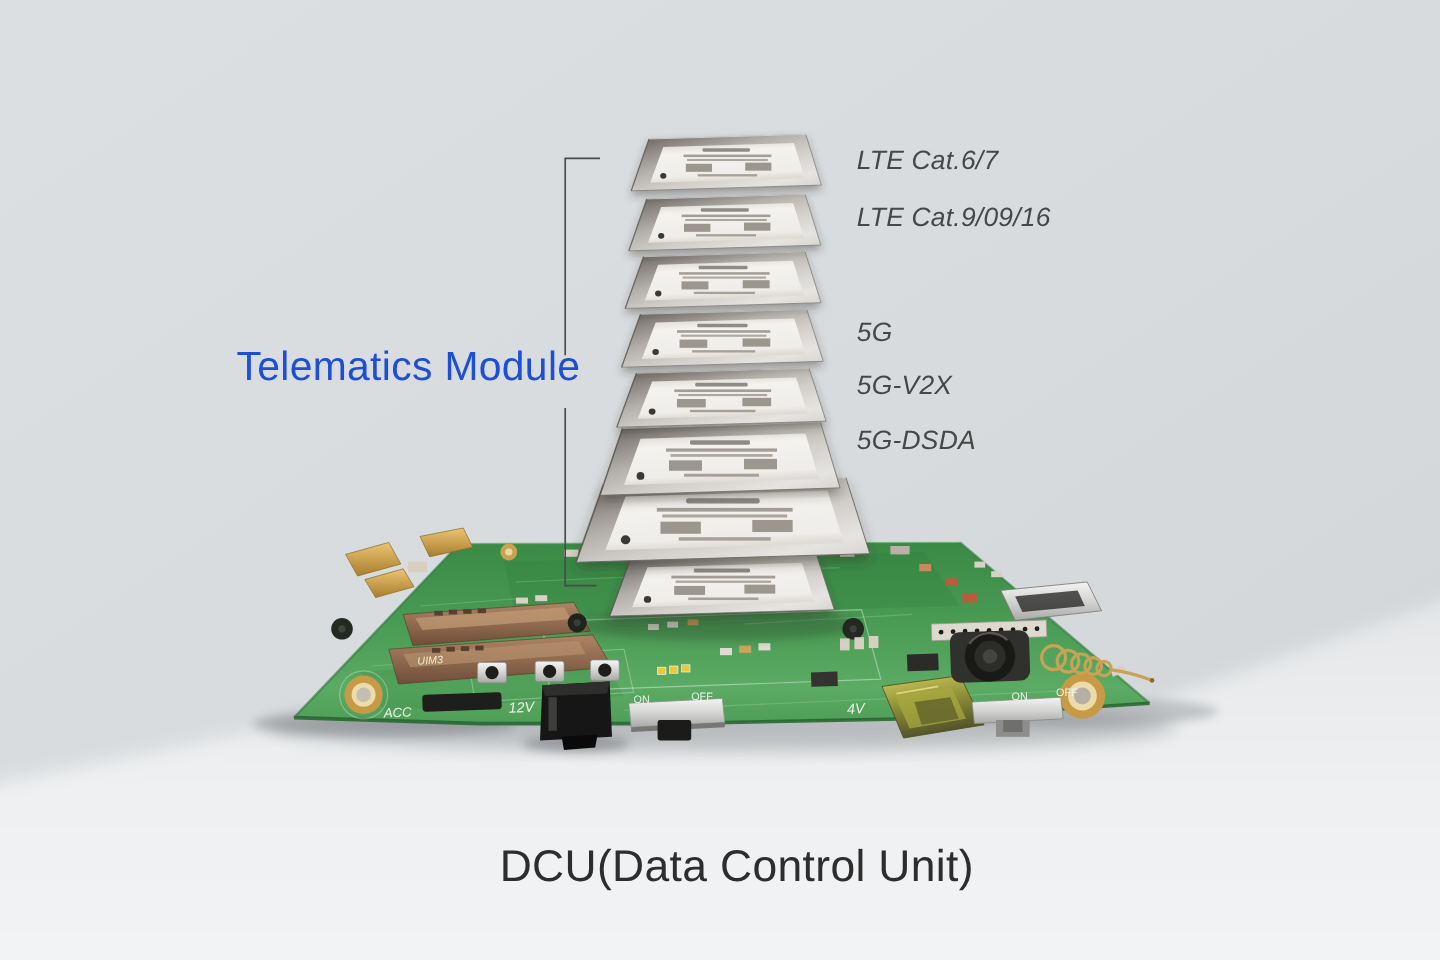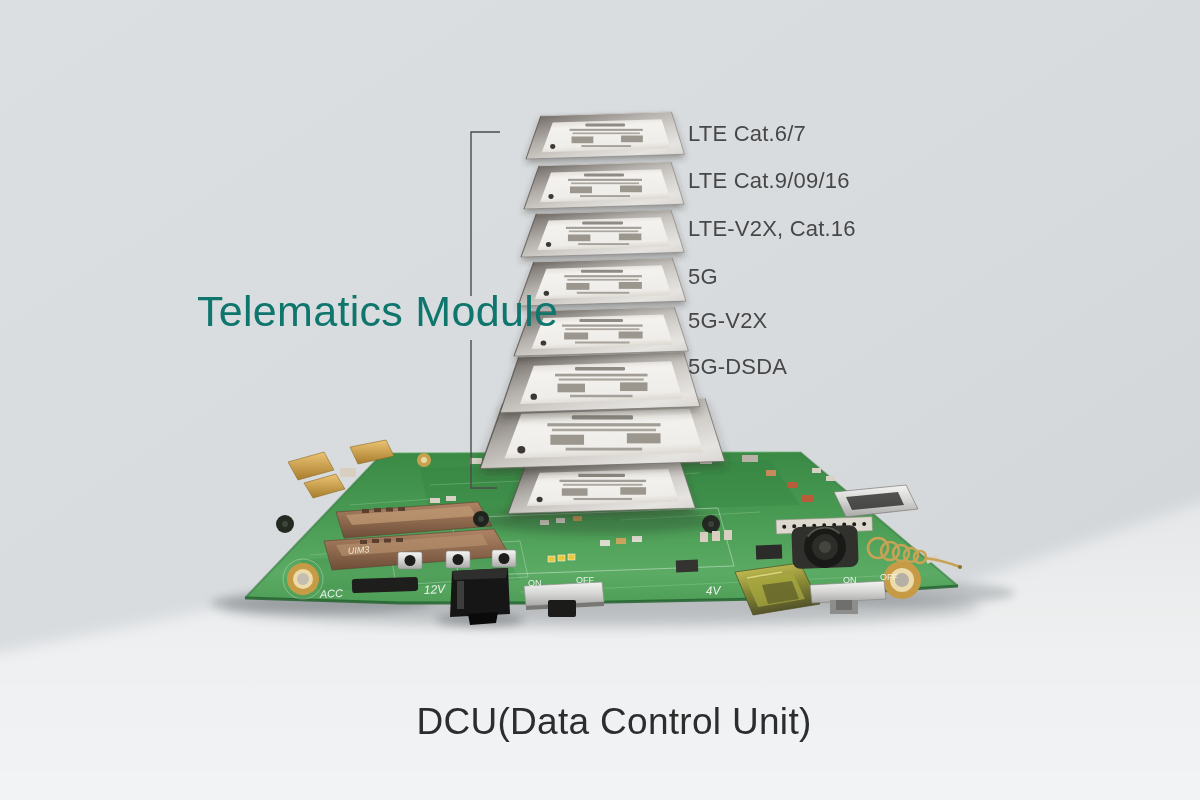--- a/index.html
+++ b/index.html
@@ -4,25 +4,25 @@
 <style>
   html,body{margin:0;padding:0;background:#dcdfe1;}
   .stage{
     position:relative;width:1200px;height:800px;overflow:hidden;
     font-family:"Liberation Sans",sans-serif;
     background:#d9dcdf;
   }
   .stage svg.scene{position:absolute;left:0;top:0;}
   .telem-label{
     position:absolute;left:197px;top:287px;
-    font-size:43px;letter-spacing:.3px;color:#0f766e;white-space:nowrap;
+    font-size:34px;letter-spacing:.3px;color:#1d4ed8;white-space:nowrap;
   }
   .mod-label{
-    position:absolute;left:688px;
-    font-size:22px;letter-spacing:.2px;color:#474747;white-space:nowrap;
+    position:absolute;left:714px;
+    font-size:22px;letter-spacing:.2px;color:#474747;white-space:nowrap;font-style:italic;
   }
   .dcu-caption{
     position:absolute;left:0;right:0;top:701px;text-align:center;
     font-size:37px;letter-spacing:.3px;color:#2d2d2d;white-space:nowrap;padding-left:28px;
   }
 </style>
 </head>
 <body>
 
 <div class="stage">
@@ -311,20 +311,19 @@
     <use href="#modproto" transform="translate(526,112) scale(0.99,0.96)" filter="url(#mshadow)"></use>
   </g>
 
   <path d="M500,132 L471,132 L471,296 M471,340 L471,488 L497,488" stroke="#4b4b4b" stroke-width="1.4" fill="none"></path>
 </svg>
 
 <div class="telem-label">Telematics Module</div>
 
 <div class="mod-label" style="top:121px">LTE Cat.6/7</div>
 <div class="mod-label" style="top:168px">LTE Cat.9/09/16</div>
-<div class="mod-label" style="top:216px">LTE-V2X, Cat.16</div>
 <div class="mod-label" style="top:264px">5G</div>
 <div class="mod-label" style="top:308px">5G-V2X</div>
 <div class="mod-label" style="top:354px">5G-DSDA</div>
 
 <div class="dcu-caption">DCU(Data Control Unit)</div>
 
 </div>
 
 </body></html>

